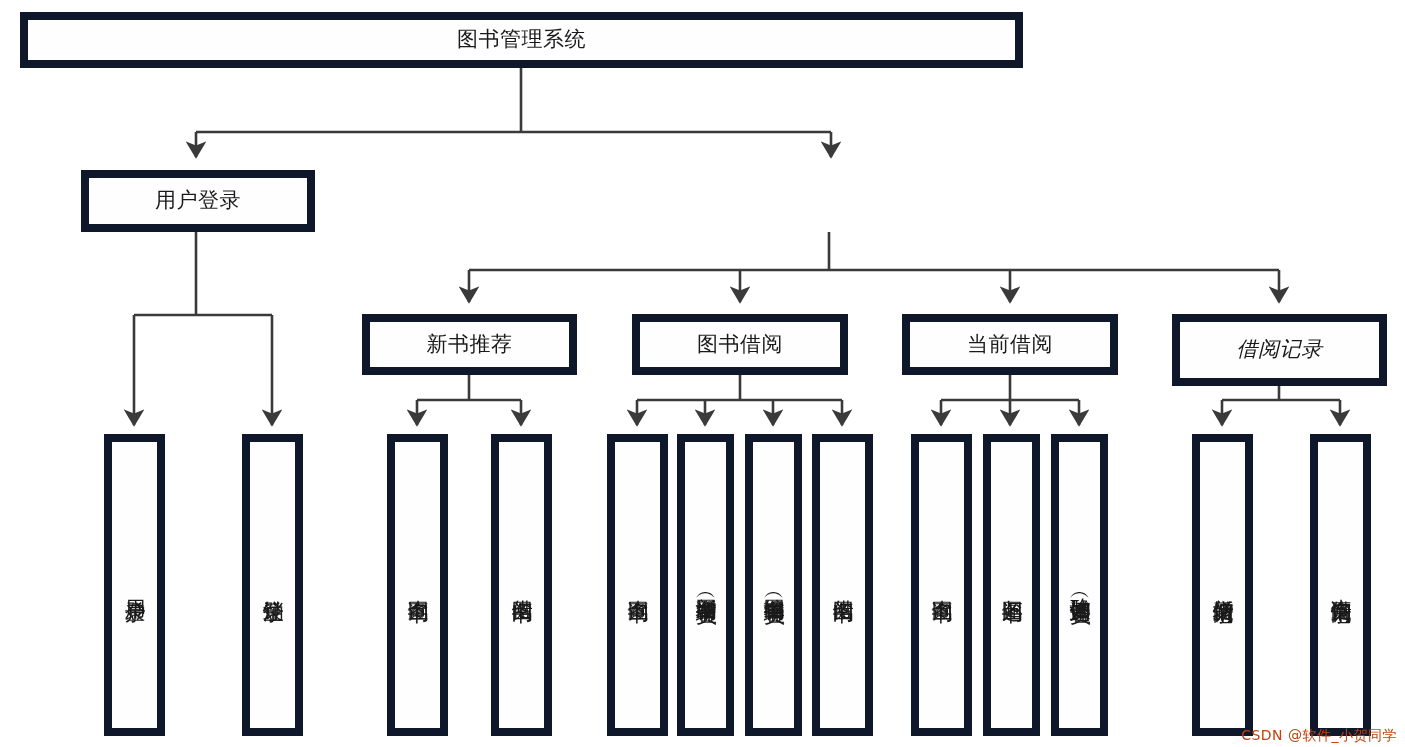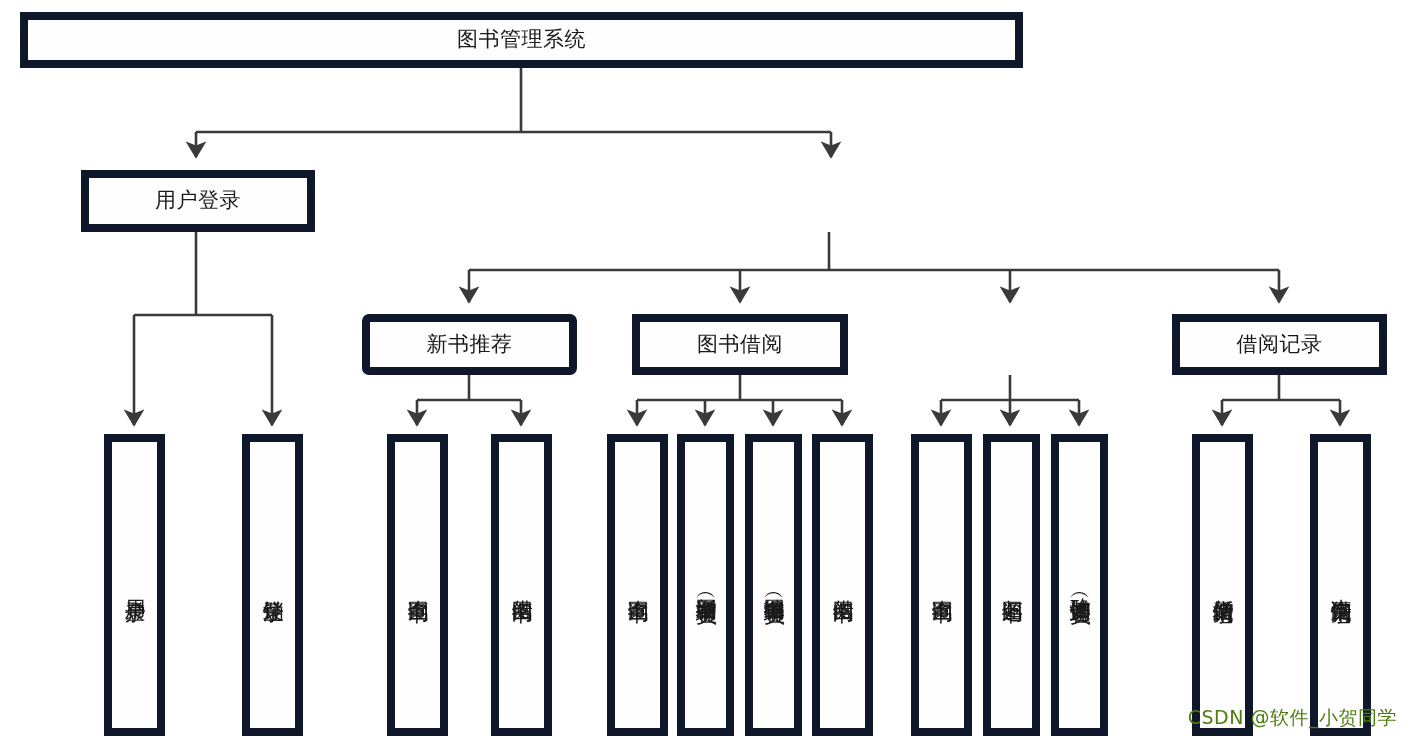--- a/index.html
+++ b/index.html
@@ -47,23 +47,23 @@
   }
   .node.vert .vtext {
     writing-mode: vertical-rl;
     text-orientation: upright;
     display: block;
     white-space: normal;
   }
   #watermark {
     position: absolute;
     right: 8px;
-    bottom: 16px;
-    font-size: 19px;
-    color: #4d7c0f;
+    bottom: 2px;
+    font-size: 14px;
+    color: #c2410c;
     letter-spacing: 0.5px;
     white-space: nowrap;
     user-select: none;
   }
 </style>
 </head>
 <body>
 
 <div id="canvas">
 
@@ -118,27 +118,30 @@
   </svg>
 
   <div class="node horiz" style="left:20px; top:12px; width:1003px; height:56px;">
     <span>图书管理系统</span>
   </div>
 
   <div class="node horiz" style="left:81px; top:170px; width:234px; height:62px;">
     <span>用户登录</span>
   </div>
 
-  <div class="node horiz" style="left:362px; top:314px; width:215px; height:61px;border-radius:7px;">
+  <div class="node horiz" style="left:362px; top:314px; width:215px; height:61px;">
     <span>新书推荐</span>
   </div>
   <div class="node horiz" style="left:632px; top:314px; width:216px; height:61px;">
     <span>图书借阅</span>
   </div>
-  <div class="node horiz" style="left:1172px; top:314px; width:215px; height:61px;">
+  <div class="node horiz" style="left:902px; top:314px; width:216px; height:61px;">
+    <span>当前借阅</span>
+  </div>
+  <div class="node horiz" style="left:1172px; top:314px; width:215px; height:72px;font-style:italic;">
     <span>借阅记录</span>
   </div>
 
   <div class="node vert" style="left:104px; top:434px; width:61px; height:302px;">
     <span class="vtext">用户登录</span>
   </div>
   <div class="node vert" style="left:242px; top:434px; width:61px; height:302px;">
     <span class="vtext">注销登录</span>
   </div>
 

